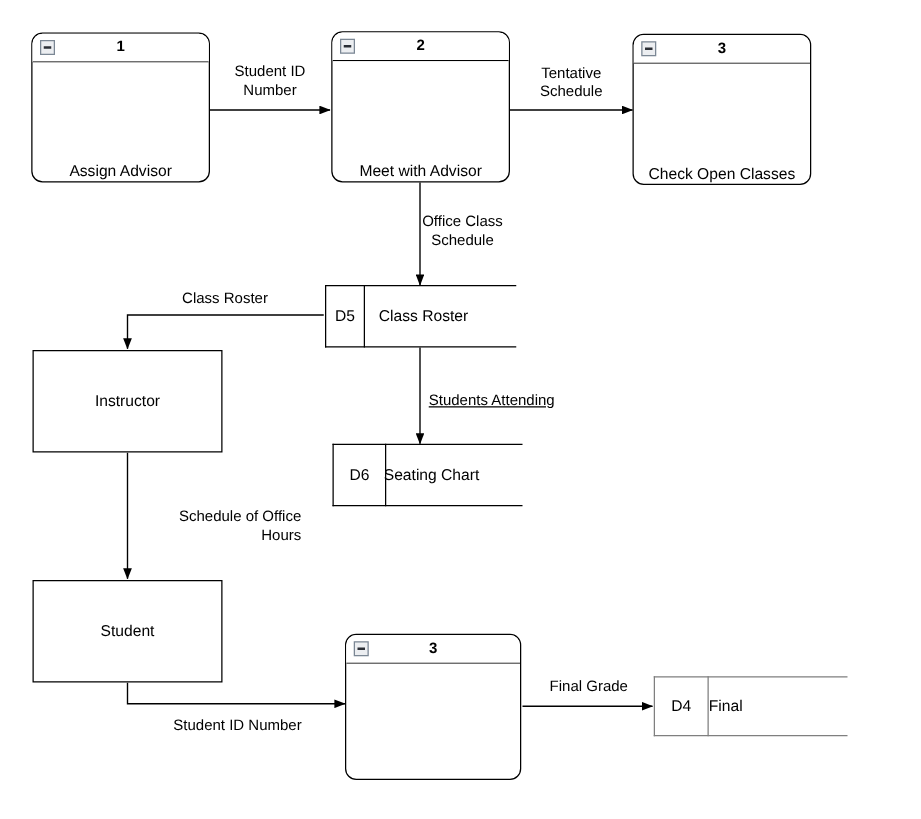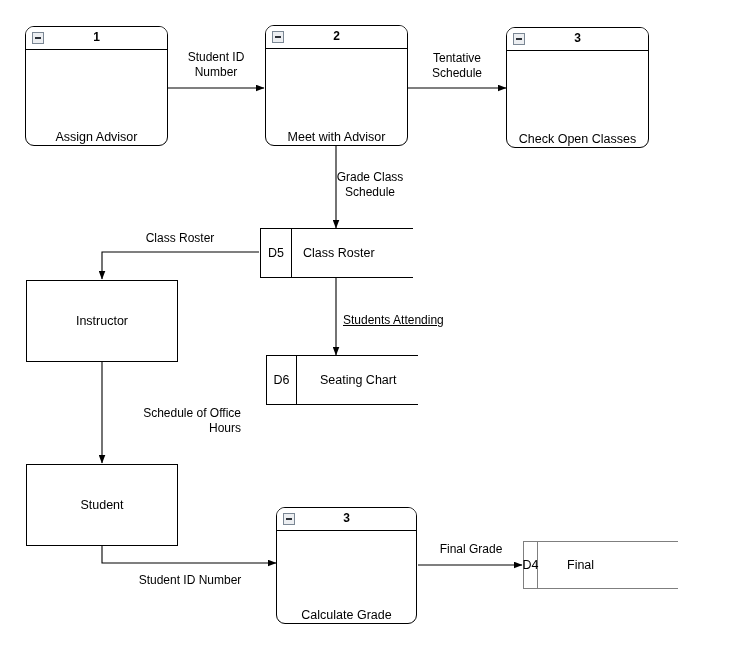--- a/index.html
+++ b/index.html
@@ -234,23 +234,20 @@
     <div class="process-body">
       <span class="process-label">Check Open Classes</span>
     </div>
   </div>
 
   <div class="process" style="left:276px; top:507px; width:141px; height:117px;">
     <div class="process-header">
       <span class="collapse-icon"></span>
       <span class="process-num">3</span>
     </div>
-    <div class="process-body">
-      <span class="process-label">Calculate Grade</span>
-    </div>
   </div>
 
   <div class="entity" style="left:26px; top:280px; width:152px; height:82px;">
     <span class="entity-label">Instructor</span>
   </div>
 
   <div class="entity" style="left:26px; top:464px; width:152px; height:82px;">
     <span class="entity-label">Student</span>
   </div>
 
@@ -261,46 +258,46 @@
       <span class="store-id">D5</span>
     </div>
     <div class="store-name" style="left:43px;">
       <span>Class Roster</span>
     </div>
   </div>
 
   <div class="store" style="left:266px; top:355px; width:152px; height:50px;">
     <div class="store-line top"></div>
     <div class="store-line bottom"></div>
-    <div class="store-id-box" style="width:31px;">
+    <div class="store-id-box" style="width:43px;">
       <span class="store-id">D6</span>
     </div>
-    <div class="store-name" style="left:54px;">
+    <div class="store-name" style="left:41px;">
       <span>Seating Chart</span>
     </div>
   </div>
 
   <div class="store gray" style="left:523px; top:541px; width:155px; height:48px;">
     <div class="store-line top"></div>
     <div class="store-line bottom"></div>
-    <div class="store-id-box" style="width:15px;">
+    <div class="store-id-box" style="width:44px;">
       <span class="store-id">D4</span>
     </div>
     <div class="store-name" style="left:44px;">
       <span>Final</span>
     </div>
   </div>
 
   <div class="flow-label" style="left:168px; top:50px; width:96px;text-align:center;">Student ID
 Number</div>
 
   <div class="flow-label" style="left:408px; top:51px; width:98px;">Tentative
 Schedule</div>
 
-  <div class="flow-label" style="left:320px; top:170px; width:100px;">Grade Class
+  <div class="flow-label" style="left:320px; top:170px; width:100px;">Office Class
 Schedule</div>
 
   <div class="flow-label" style="left:130px; top:231px; width:100px;">Class Roster</div>
 
   <div class="flow-label" style="left:343px; top:313px; width:160px; text-align:left;text-decoration:underline;">Students Attending</div>
 
   <div class="flow-label left" style="left:111px; top:406px; width:130px;">Schedule of Office
 Hours</div>
 
   <div class="flow-label" style="left:120px; top:573px; width:140px;">Student ID Number</div>

